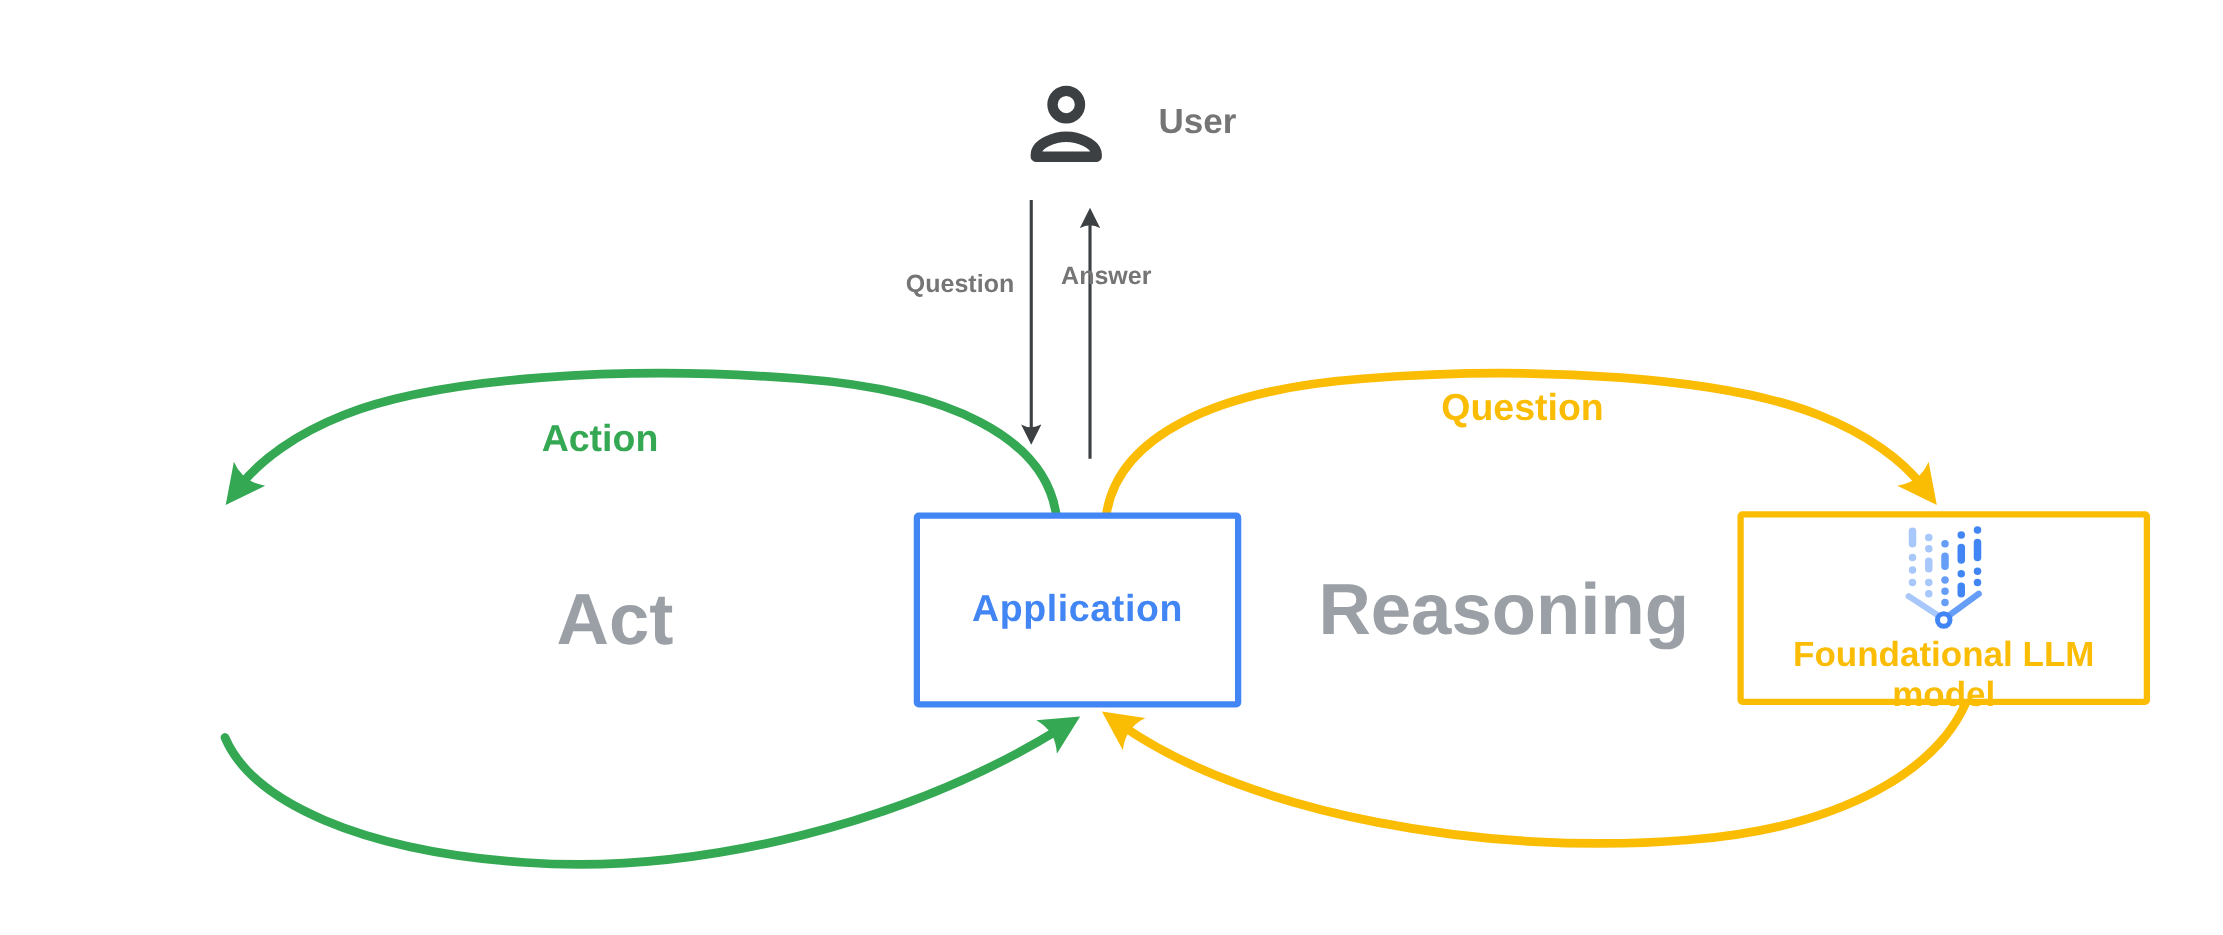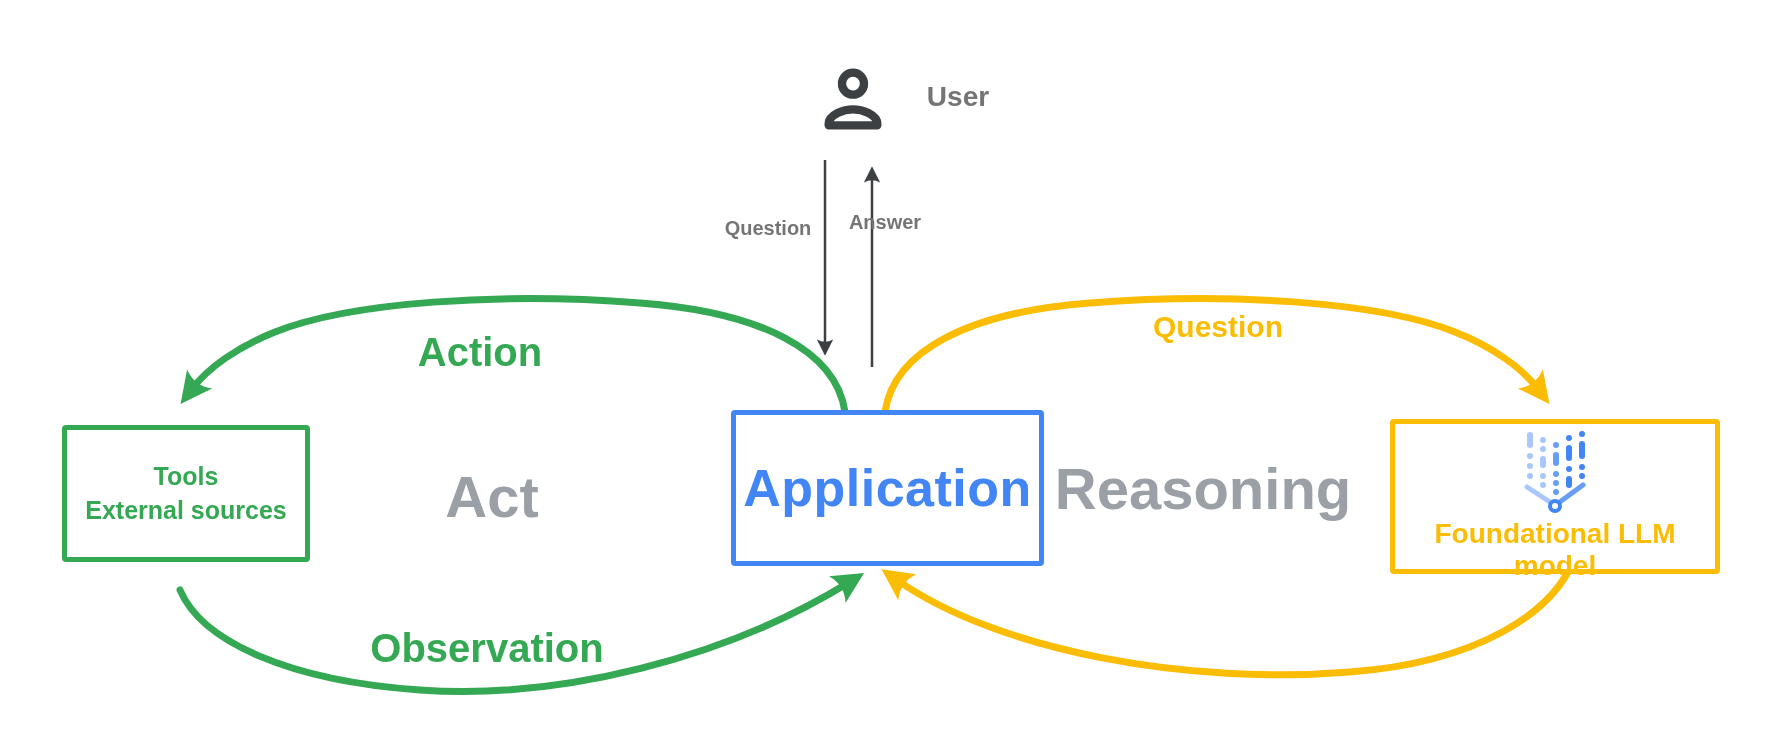--- a/index.html
+++ b/index.html
@@ -9,35 +9,35 @@
   }
   .abs{position:absolute;}
   .center{transform:translate(-50%,-50%);white-space:nowrap;}
   
   .node{
     position:absolute;background:#ffffff;border-radius:4px;
     display:flex;align-items:center;justify-content:center;flex-direction:column;
     box-sizing:border-box;text-align:center;
   }
   .node-application{
-    left:731px;top:410px;width:313px;height:156px;border:5px solid #4285F4;
-    color:#4285F4;font-size:52px;font-weight:700;letter-spacing:.5px;
+    left:731px;top:410px;width:262px;height:156px;border:5px solid #4285F4;
+    color:#4285F4;font-size:30px;font-weight:700;letter-spacing:.5px;
   }
   .node-tools{
     left:62px;top:425px;width:248px;height:137px;border:5px solid #34A853;
     color:#34A853;font-size:25px;font-weight:700;line-height:1.35;
   }
   .node-llm{
-    left:1390px;top:419px;width:330px;height:155px;border:5px solid #FBBC04;
+    left:1390px;top:409px;width:330px;height:155px;border:5px solid #FBBC04;
     color:#FBBC04;font-size:28px;font-weight:700;justify-content:flex-start;
     padding-top:6px;
   }
   
   .loop-title{color:#9AA0A6;font-size:58px;font-weight:700;}
-  .loop-label-green{color:#34A853;font-size:40px;font-weight:700;}
+  .loop-label-green{color:#34A853;font-size:30px;font-weight:700;}
   .loop-label-yellow{color:#FBBC04;font-size:30px;font-weight:700;}
   .user-label{color:#757575;font-size:28px;font-weight:700;}
   .flow-label{color:#757575;font-size:20px;font-weight:700;}
   svg{display:block;}
   #wires{position:absolute;left:0;top:0;}
 </style>
 </head>
 <body>
 
 <div id="canvas">
@@ -71,33 +71,28 @@
       <path d="M4.7 19.6 v-0.4 c0,-2.9 4.7,-4.4 7.3,-4.4 s7.3,1.5 7.3,4.4 v0.4 z" stroke="#3C4043" stroke-width="2.5" stroke-linejoin="round"></path>
     </svg>
   </div>
   <div class="abs center user-label" style="left:958px;top:97px;">User</div>
 
   <div class="abs center flow-label" style="left:768px;top:228px;">Question</div>
   <div class="abs center flow-label" style="left:885px;top:222px;">Answer</div>
 
   <div class="abs center loop-label-green" style="left:480px;top:352px;">Action</div>
   <div class="abs center loop-title" style="left:492px;top:496px;">Act</div>
-  <div class="abs center loop-label-green" style="left:487px;top:648px;">Observation</div>
 
   <div class="abs center loop-label-yellow" style="left:1218px;top:327px;">Question</div>
   <div class="abs center loop-title" style="left:1203px;top:488px;">Reasoning</div>
 
   <div class="node node-application">
     <span>Application</span>
   </div>
 
-  <div class="node node-tools">
-    <span>Tools</span>
-    <span>External sources</span>
-  </div>
 
   <div class="node node-llm">
     <span style="margin-bottom:2px;">
       <svg width="70" height="86" viewBox="0 0 68 86" fill="none">
         <g fill="#A8C7FA">
           <rect x="6" y="2" width="6" height="16" rx="3"></rect>
           <circle cx="9" cy="26" r="3"></circle>
             <circle cx="9" cy="36" r="3"></circle>
             <circle cx="9" cy="46" r="3"></circle>
           <circle cx="22" cy="10" r="3"></circle>

